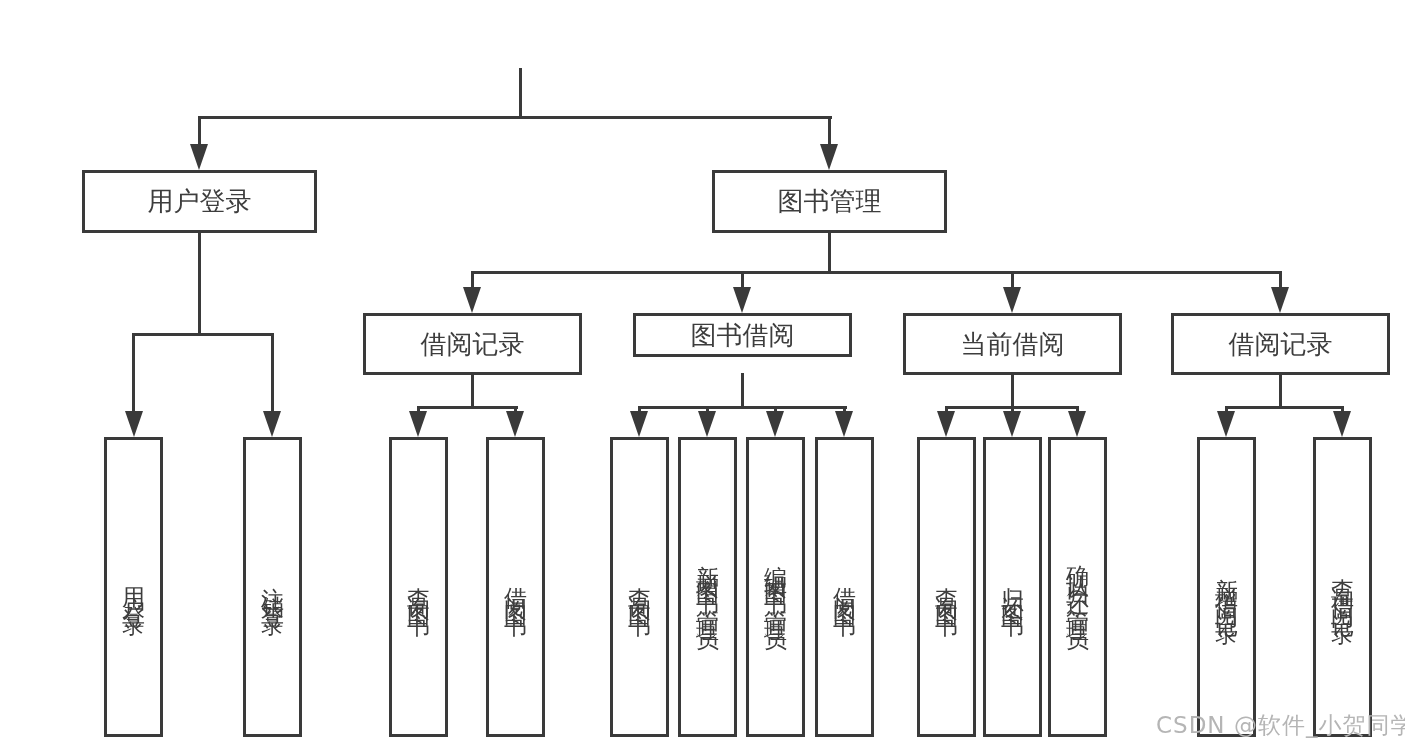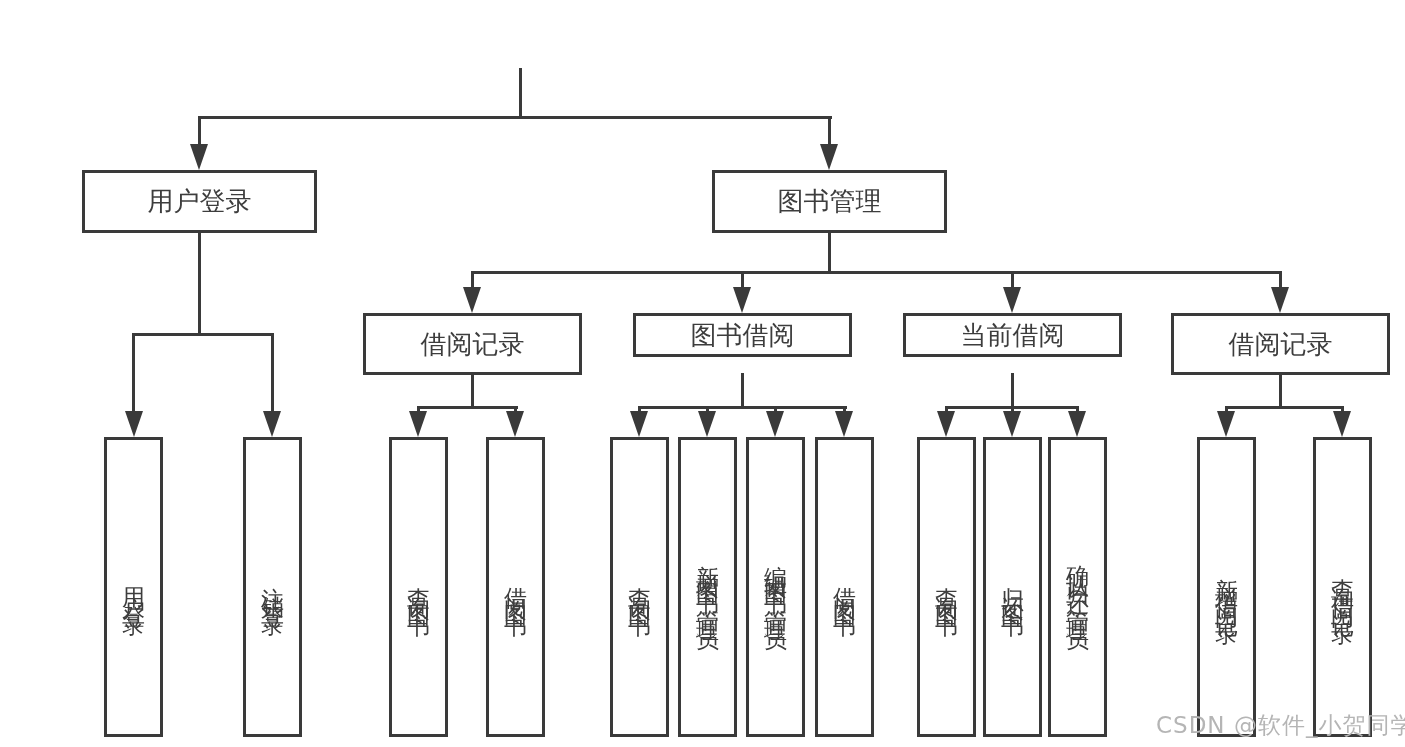--- a/index.html
+++ b/index.html
@@ -75,21 +75,21 @@
   <div class="ln" style="left:741px;top:271px;width:3px;height:18px"></div>
   <div class="ln" style="left:1011px;top:271px;width:3px;height:18px"></div>
   <div class="ln" style="left:1279px;top:271px;width:3px;height:18px"></div>
   <div class="ar" style="left:463px;top:287px"></div>
   <div class="ar" style="left:733px;top:287px"></div>
   <div class="ar" style="left:1003px;top:287px"></div>
   <div class="ar" style="left:1271px;top:287px"></div>
 
   <div class="node" style="left:363px;top:313px;width:219px;height:62px">借阅记录</div>
   <div class="node" style="left:633px;top:313px;width:219px;height:44px">图书借阅</div>
-  <div class="node" style="left:903px;top:313px;width:219px;height:44px">当前借阅</div>
+  <div class="node" style="left:903px;top:313px;width:219px;height:62px">当前借阅</div>
   <div class="node" style="left:1171px;top:313px;width:219px;height:62px">借阅记录</div>
 
   <div class="ln" style="left:471px;top:373px;width:3px;height:36px"></div>
   <div class="ln" style="left:417px;top:406px;width:101px;height:3px"></div>
   <div class="ln" style="left:417px;top:406px;width:3px;height:10px"></div>
   <div class="ln" style="left:514px;top:406px;width:3px;height:10px"></div>
   <div class="ar" style="left:409px;top:411px"></div>
   <div class="ar" style="left:506px;top:411px"></div>
 
   <div class="ln" style="left:741px;top:373px;width:3px;height:36px"></div>

